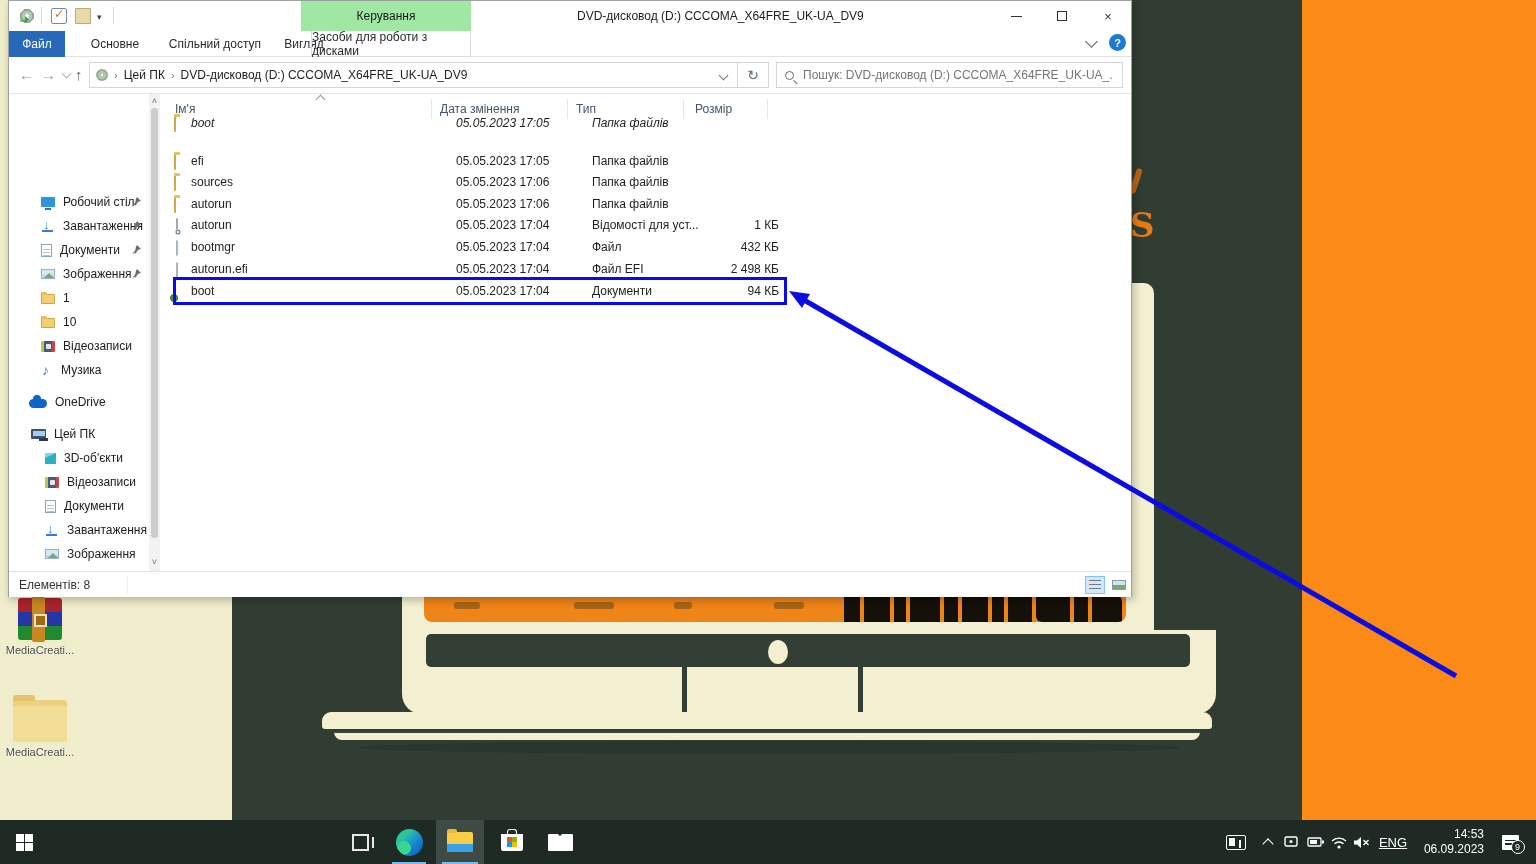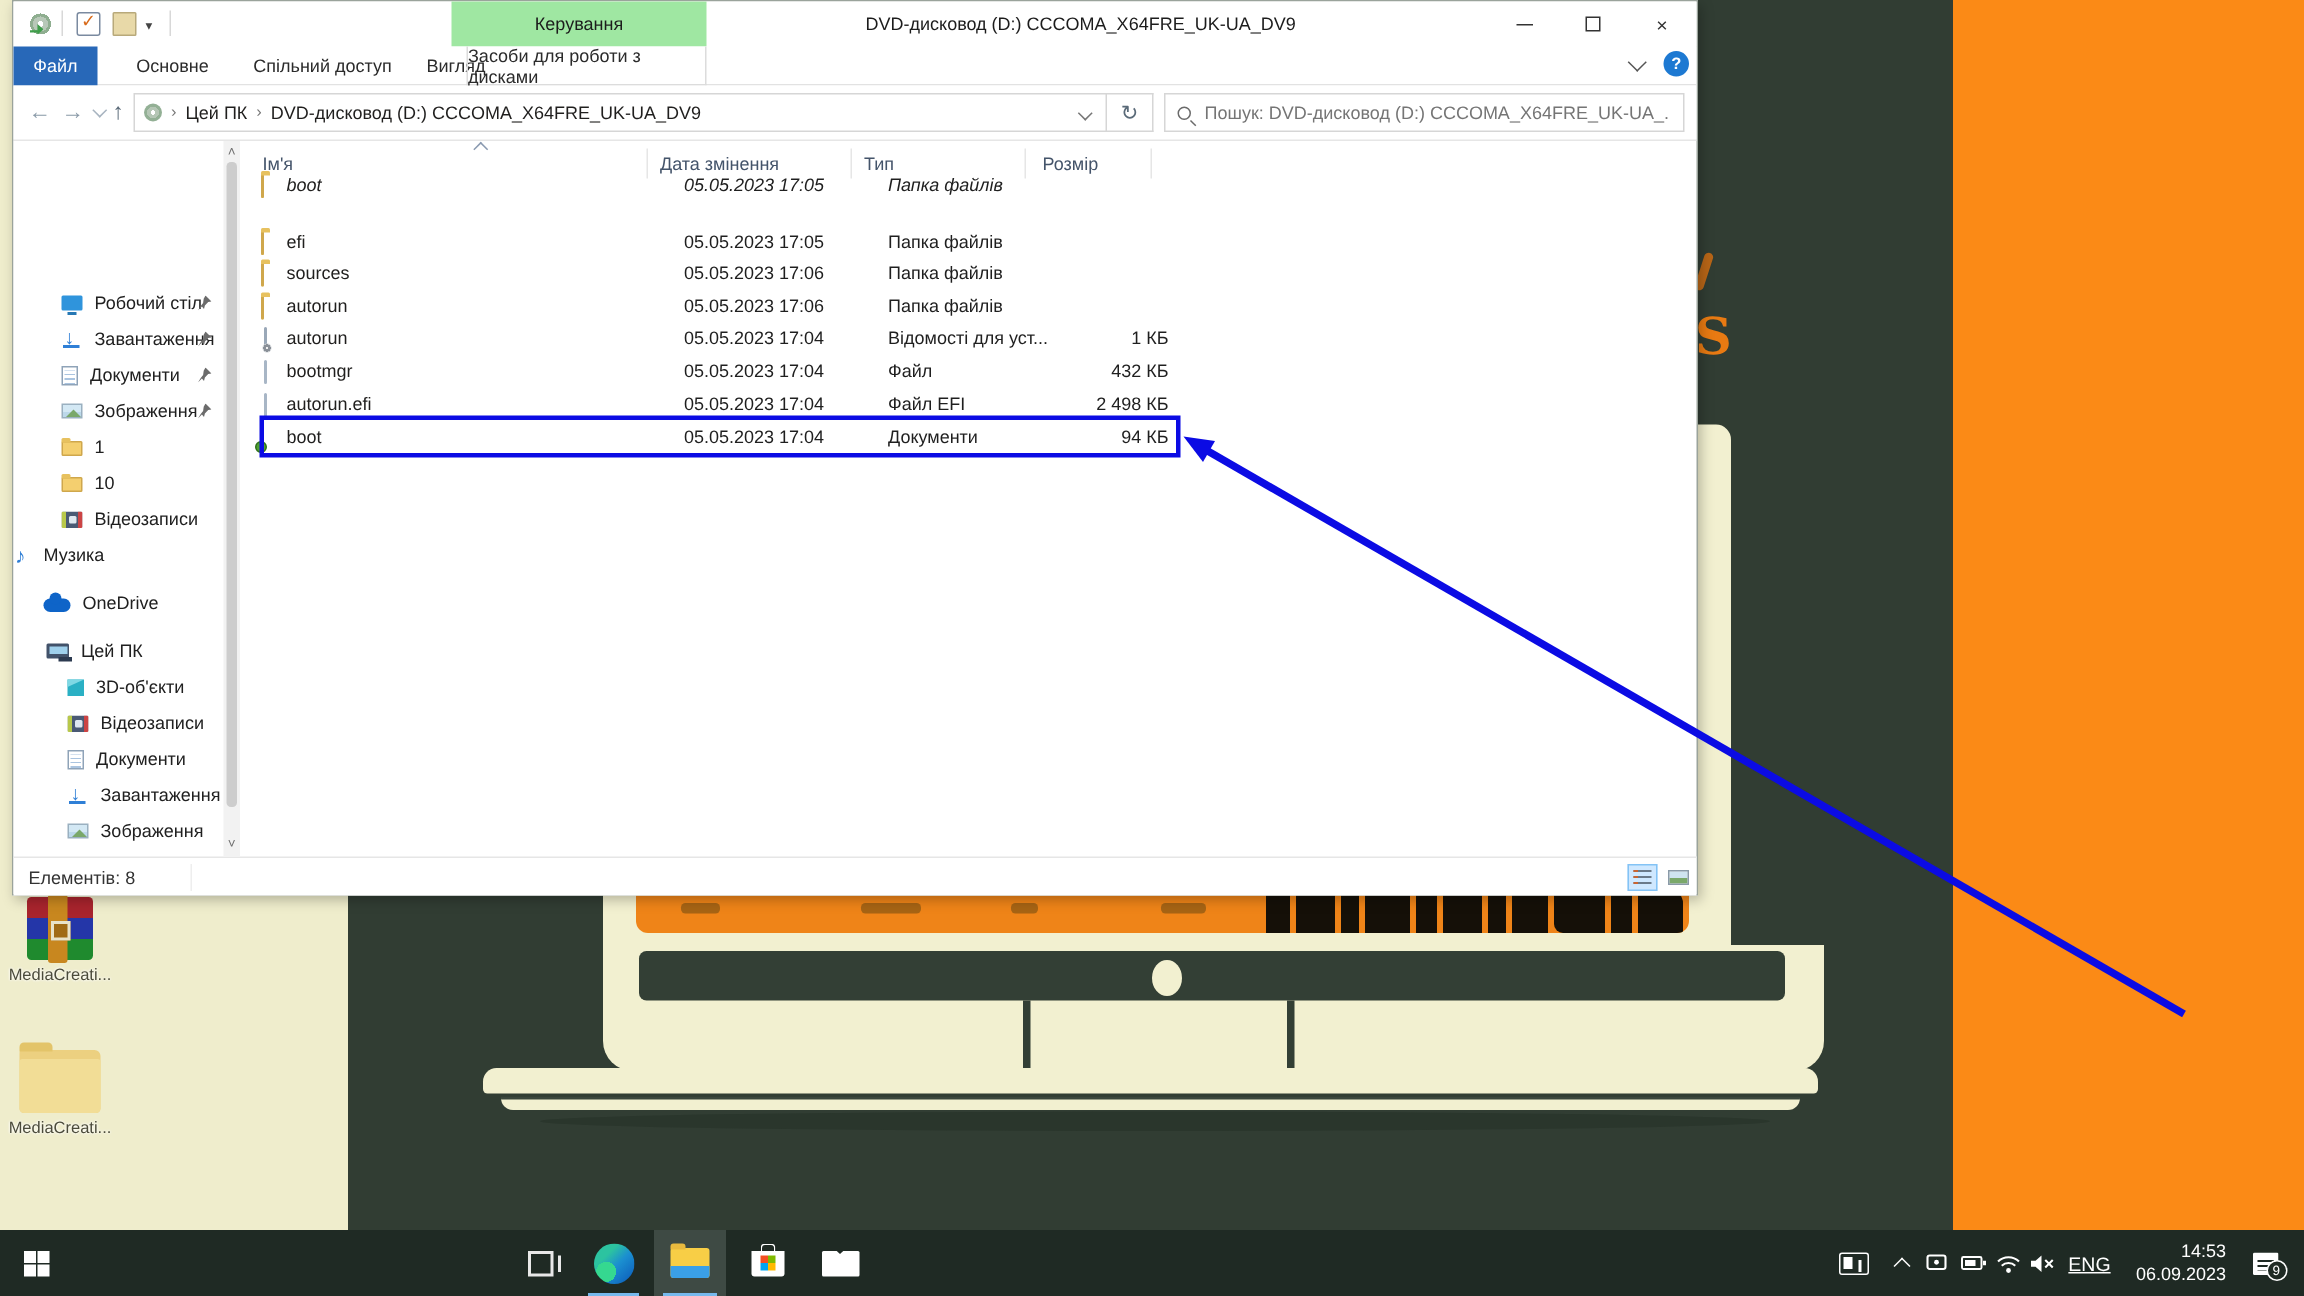--- a/index.html
+++ b/index.html
@@ -337,21 +337,21 @@
       <span class="slabel">1</span>
     </div>
     <div class="srow" style="top:216px;padding-left:32px;">
       <span class="sic ic-folder-s"></span>
       <span class="slabel">10</span>
     </div>
     <div class="srow" style="top:240px;padding-left:32px;">
       <span class="sic ic-video"></span>
       <span class="slabel">Відеозаписи</span>
     </div>
-    <div class="srow" style="top:264px;">
+    <div class="srow" style="top:264px;padding-left:32px;">
       <span class="sic ic-music"></span>
       <span class="slabel">Музика</span>
     </div>
 
     <div class="srow" style="top:296px;padding-left:20px;">
       <span class="sic ic-cloud"></span>
       <span class="slabel wide">OneDrive</span>
     </div>
 
     <div class="srow" style="top:328px;padding-left:22px;">

